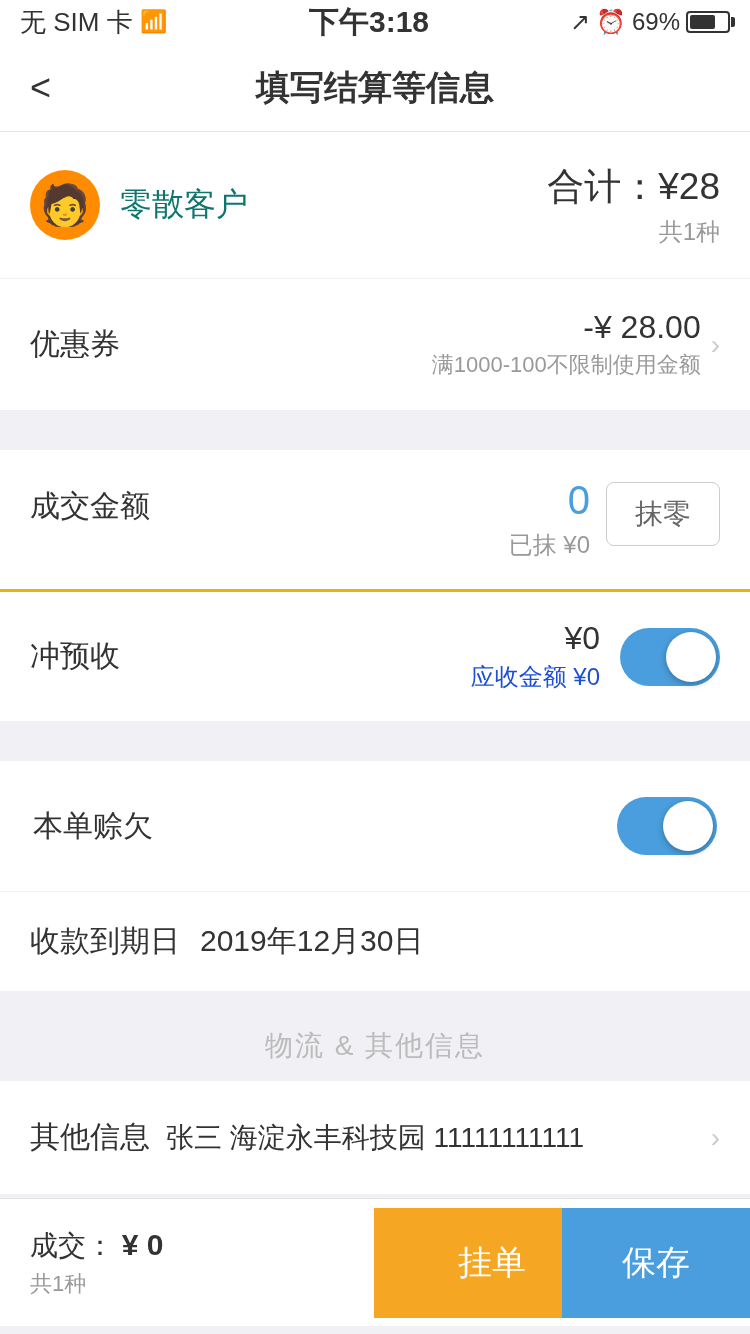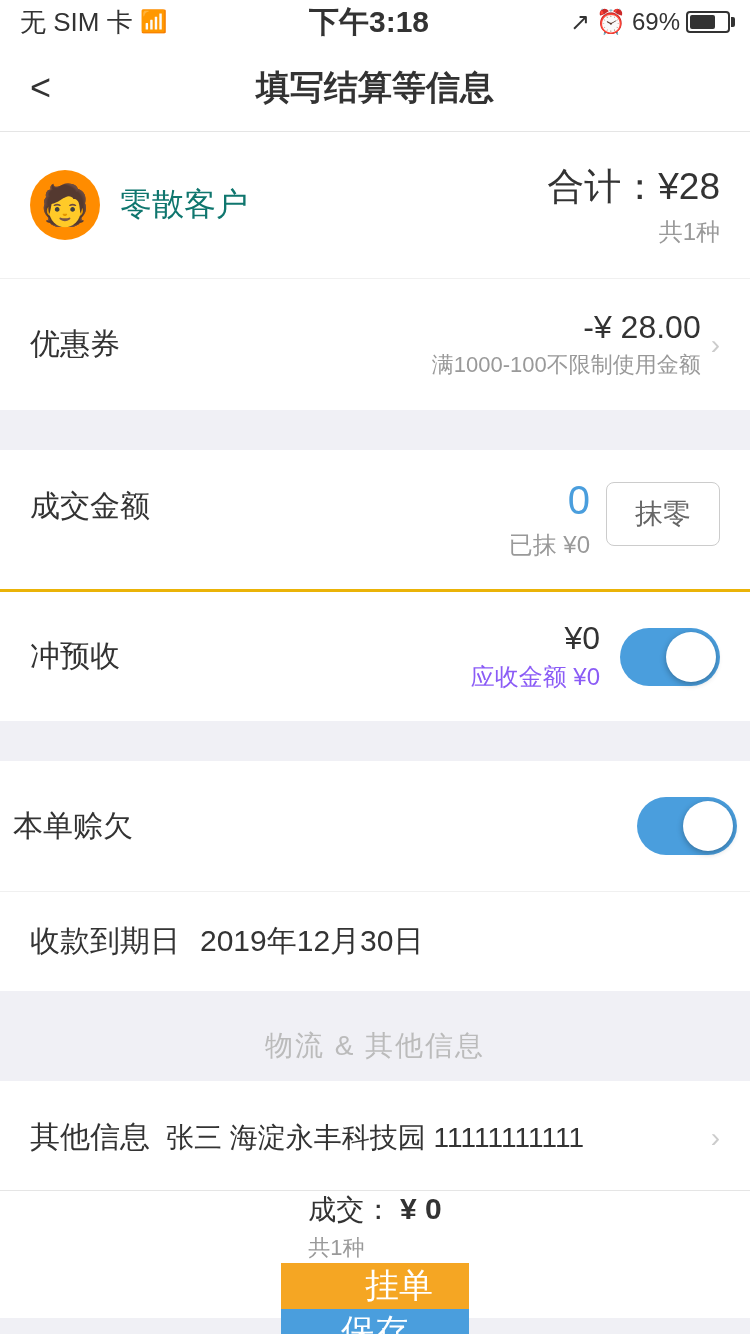--- a/index.html
+++ b/index.html
@@ -138,40 +138,40 @@
       align-items: center;
       justify-content: space-between;
       padding: 28px 30px;
       background: #fff;
       border-top: 3px solid #eab308;
     }
     .advance-label { font-size: 30px; color: #333; }
     .advance-right { display: flex; align-items: center; gap: 20px; }
     .advance-value-group { text-align: right; }
     .advance-amount { font-size: 32px; color: #333; font-weight: 500; }
-    .advance-receivable { font-size: 24px; color: #8b5cf6; margin-top: 4px; }
+    .advance-receivable { font-size: 24px; color: #1d4ed8; margin-top: 4px; }
 
     
     .toggle {
       width: 100px; height: 58px; border-radius: 29px; background: #4a9edd;
       position: relative; cursor: pointer; transition: background 0.2s;
     }
     .toggle-knob {
       width: 50px; height: 50px; border-radius: 50%; background: #fff;
       position: absolute; top: 4px; right: 4px;
       box-shadow: 0 2px 6px rgba(0,0,0,0.3);
       transition: right 0.2s;
     }
 
     
     .debt-row {
       display: flex;
       align-items: center;
       justify-content: space-between;
-      padding: 36px 13px;
+      padding: 36px 33px;
       background: #fff;
       gap: 28px;
     }
     .debt-label { font-size: 30px; color: #333; }
 
     
     .due-row {
       display: flex;
       align-items: center;
       padding: 29px 30px;
@@ -196,28 +196,27 @@
       padding: 36px 30px;
       background: #fff;
     }
     .address-label { font-size: 30px; color: #333; min-width: 90px; }
     .address-value { font-size: 28px; color: #333; flex: 1; padding: 0 16px; }
     .address-chevron { font-size: 28px; color: #ccc; }
 
     
     .bottom-bar {
       position: fixed;
-      bottom: 16px;
+      bottom: 8px;
       width: 750px;
       height: 128px;
       display: flex;
       align-items: center;
       background: #fff;
       border-top: 1px solid #e5e5e5;
-      flex-direction: column;
     }
     .bottom-info {
       flex: 1;
       padding: 0 30px;
     }
     .bottom-deal { font-size: 28px; color: #333; }
     .bottom-deal-amount { font-size: 30px; font-weight: 600; color: #333; }
     .bottom-count { font-size: 22px; color: #999; margin-top: 4px; }
     .btn-hang {
       width: 188px; height: 110px;

